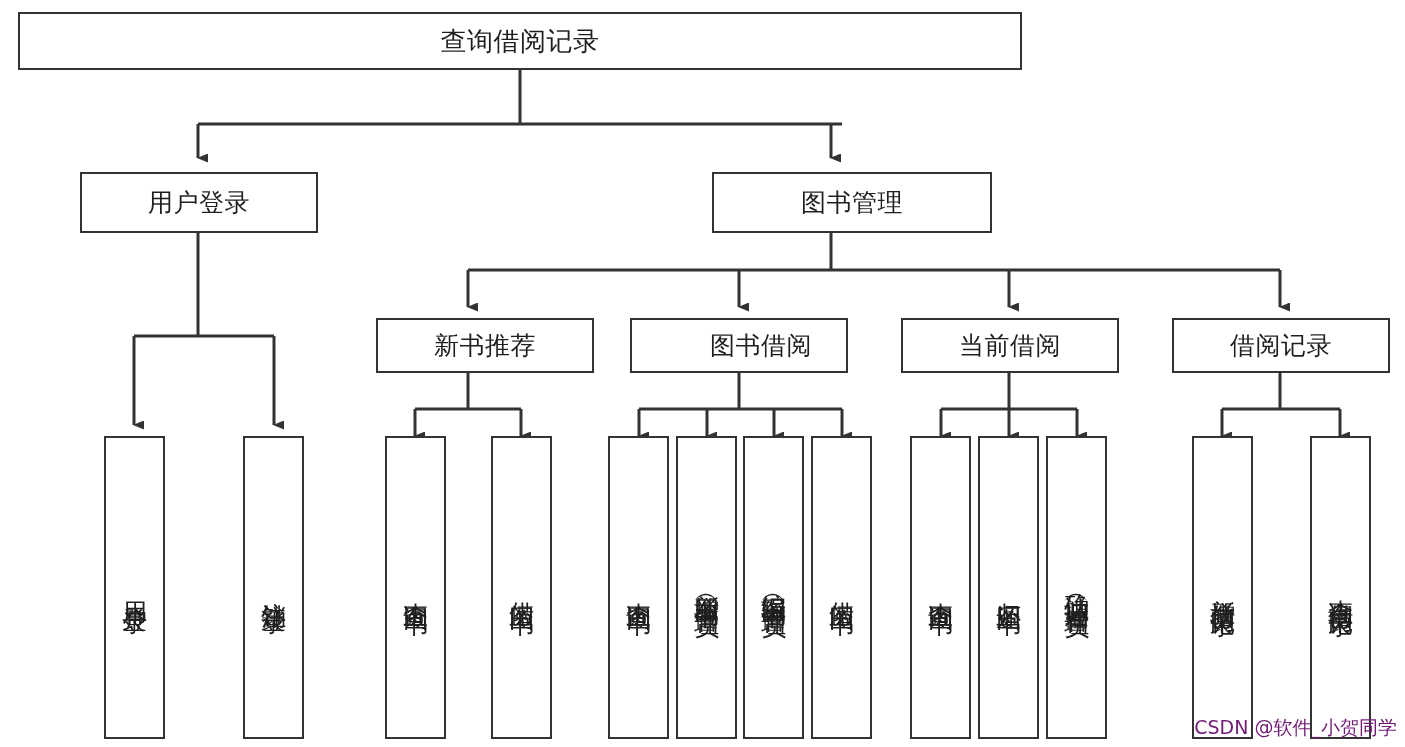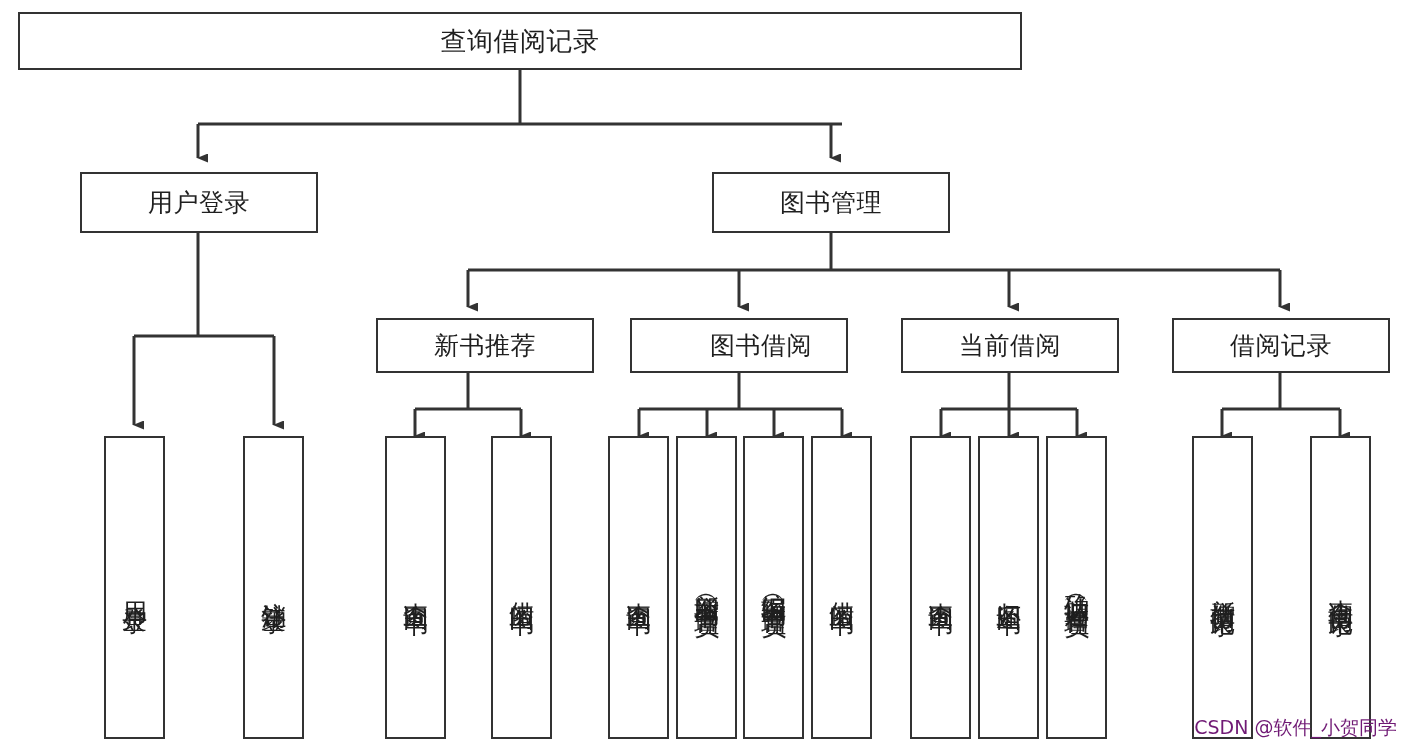--- a/index.html
+++ b/index.html
@@ -126,21 +126,21 @@
     </g>
   </svg>
 
   <div class="node horiz root" style="left:18px; top:12px; width:1004px; height:58px;">
     <span>查询借阅记录</span>
   </div>
 
   <div class="node horiz" style="left:80px; top:172px; width:238px; height:61px;">
     <span>用户登录</span>
   </div>
-  <div class="node horiz" style="left:712px; top:172px; width:238px; height:61px;">
+  <div class="node horiz" style="left:712px; top:172px; width:280px; height:61px;">
     <span>图书管理</span>
   </div>
 
   <div class="node horiz" style="left:360px; top:318px; width:218px; height:55px;margin-left:16px;">
     <span>新书推荐</span>
   </div>
   <div class="node horiz" style="left:630px; top:318px; width:218px; height:55px;padding-left:44px;">
     <span>图书借阅</span>
   </div>
   <div class="node horiz" style="left:901px; top:318px; width:218px; height:55px;">

